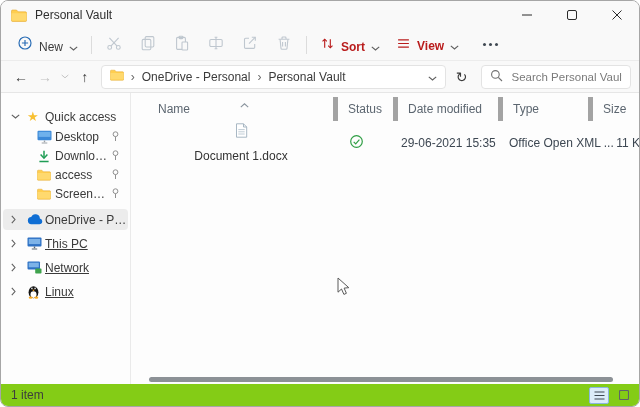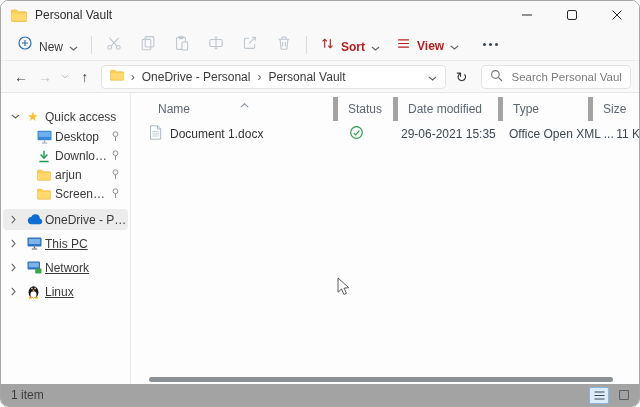--- a/index.html
+++ b/index.html
@@ -53,28 +53,28 @@
   .star { color:#f8c032; font-size:13px; line-height:1; }
   
   .main { flex:1; position:relative; overflow:hidden; }
   .grid-row { display:grid; grid-template-columns:202px 60px 105px 90px 68px; width:525px; align-items:center; }
   .hdr { height:24px; margin-top:4px; font-size:12px; color:#5c6670; position:relative; }
   .hdr .cell { padding-left:10px; height:100%; display:flex; align-items:center; }
   .hdr .cell.first { padding-left:27px;text-align:center; }
   .hdr .cell + .cell { border-left:5px solid #a3a3a3; }
   .sort-caret { position:absolute; left:109px; top:0px; }
   .filerow { height:22px; font-size:12px; color:#3d4752; margin-top:2px; }
-  .filerow .namecell { display:flex; align-items:center; gap:8px; padding-left:18px; color:#333; }
+  .filerow .namecell { display:flex; align-items:center; gap:8px; padding-left:18px; color:#333;flex-direction:column; }
   .filerow .statuscell { padding-left:16px; display:flex; align-items:center; }
   .filerow .cell { padding-left:8px; }
   .filerow .typecell { padding-left:11px; white-space:nowrap; }
   .filerow .sizecell { text-align:right; padding-right:8px; white-space:nowrap; }
   .hscroll-thumb { position:absolute; left:18px; bottom:2px; width:464px; height:5px; border-radius:3px; background:#8c9196; }
   
-  .statusbar { height:22px; flex:none; display:flex; align-items:center; font-size:12px; color:#3d3d3d; padding-left:10px; background:#a3a3a3; }
+  .statusbar { height:22px; flex:none; display:flex; align-items:center; font-size:12px; color:#3d3d3d; padding-left:10px; background:#84cc16; }
   .view-toggles { margin-left:auto; margin-right:5px; display:flex; gap:5px; align-items:center; }
   .vt-btn { width:20px; height:17px; display:flex; align-items:center; justify-content:center; border:1px solid transparent; background:transparent; border-radius:2px; }
   .vt-btn.active { background:#dcebf8; border-color:#8ab6dd; }
   .cursor { position:absolute; left:336px; top:276px; pointer-events:none; }
 </style>
 </head>
 <body>
 
 <div class="window">
 
@@ -275,21 +275,21 @@
             </svg>
           </span>
       </div>
       <div class="side-item child">
         <span class="ic">
             <svg width="14" height="12" viewBox="0 0 16 13">
               <path d="M0.5 2a1 1 0 0 1 1-1h4l1.6 1.8h7.4a1 1 0 0 1 1 1v7.7a1 1 0 0 1-1 1h-13a1 1 0 0 1-1-1Z" fill="#ffce4f" stroke="#e5ab33" stroke-width="0.6"></path>
               <path d="M0.5 4.2h15v6.3a1 1 0 0 1-1 1h-13a1 1 0 0 1-1-1Z" fill="#ffd96e"></path>
             </svg>
           </span>
-        <span class="lbl">arjun</span>
+        <span class="lbl">access</span>
         <span class="pin">
             <svg width="9" height="11" viewBox="0 0 9 11" fill="none" stroke="#8f8f8f" stroke-width="1">
               <circle cx="4.5" cy="3.2" r="2.4"></circle>
               <line x1="4.5" y1="5.6" x2="4.5" y2="10"></line>
             </svg>
           </span>
       </div>
       <div class="side-item child">
         <span class="ic">
             <svg width="14" height="12" viewBox="0 0 16 13">

